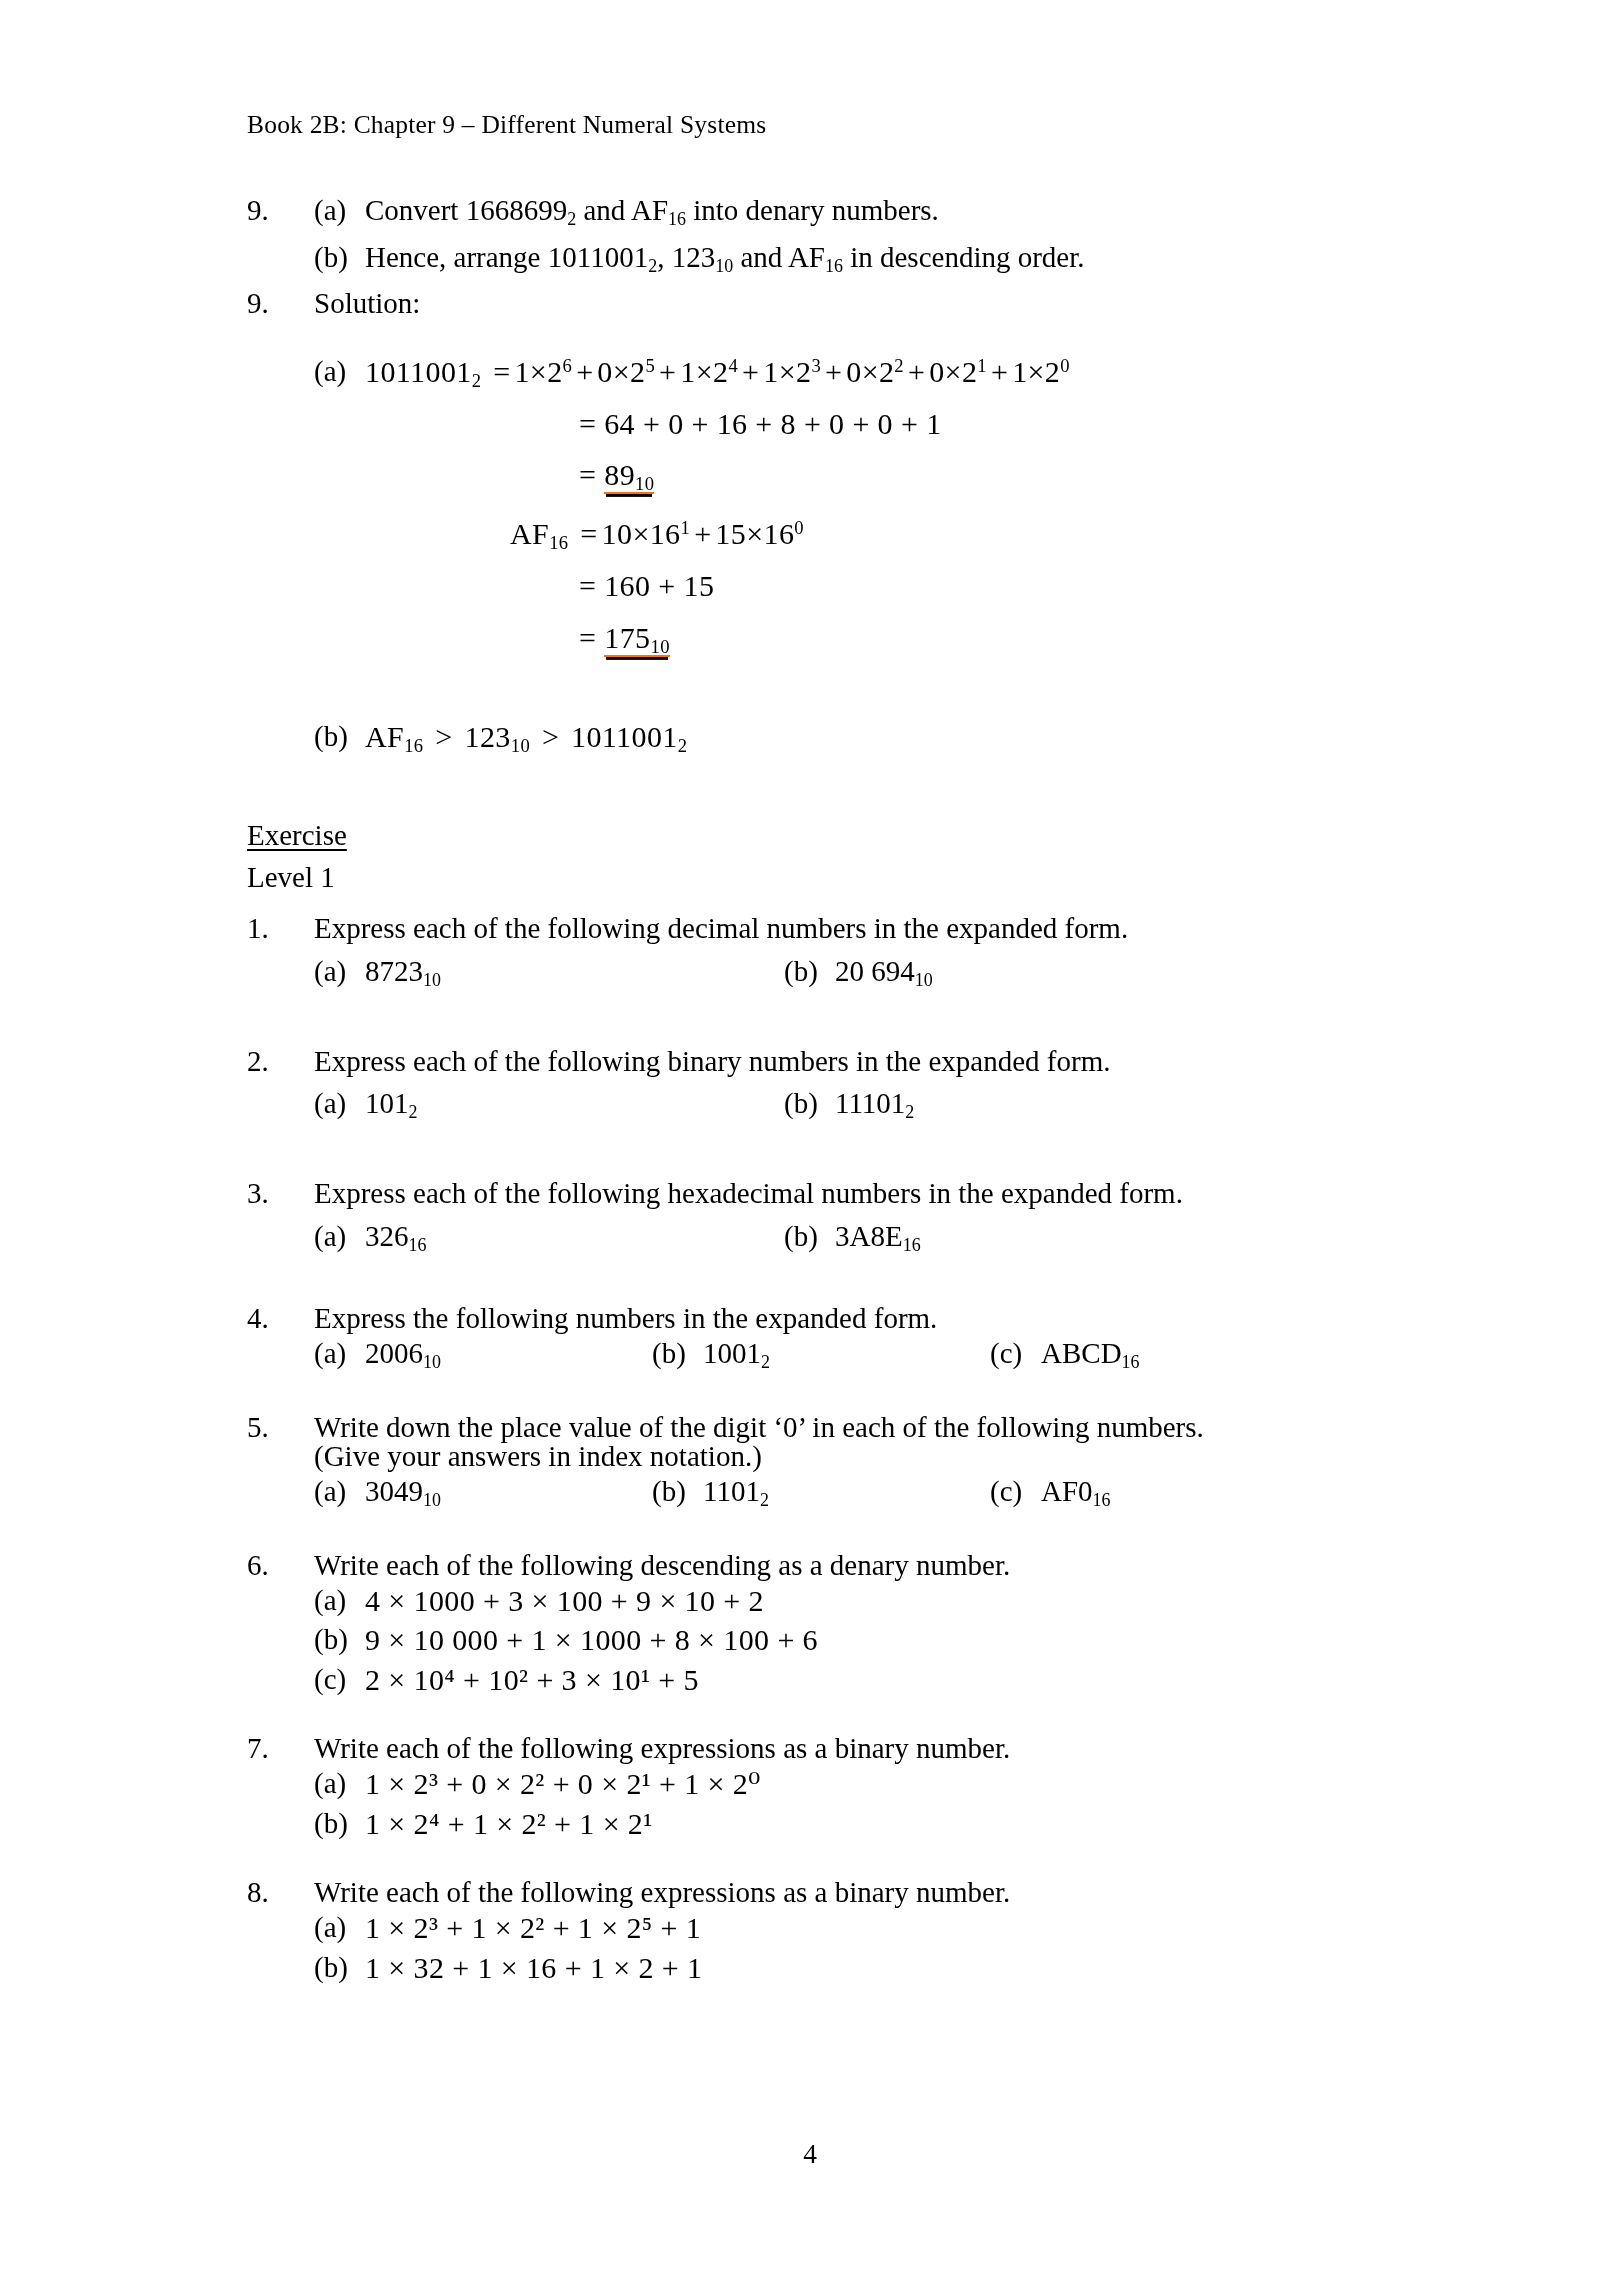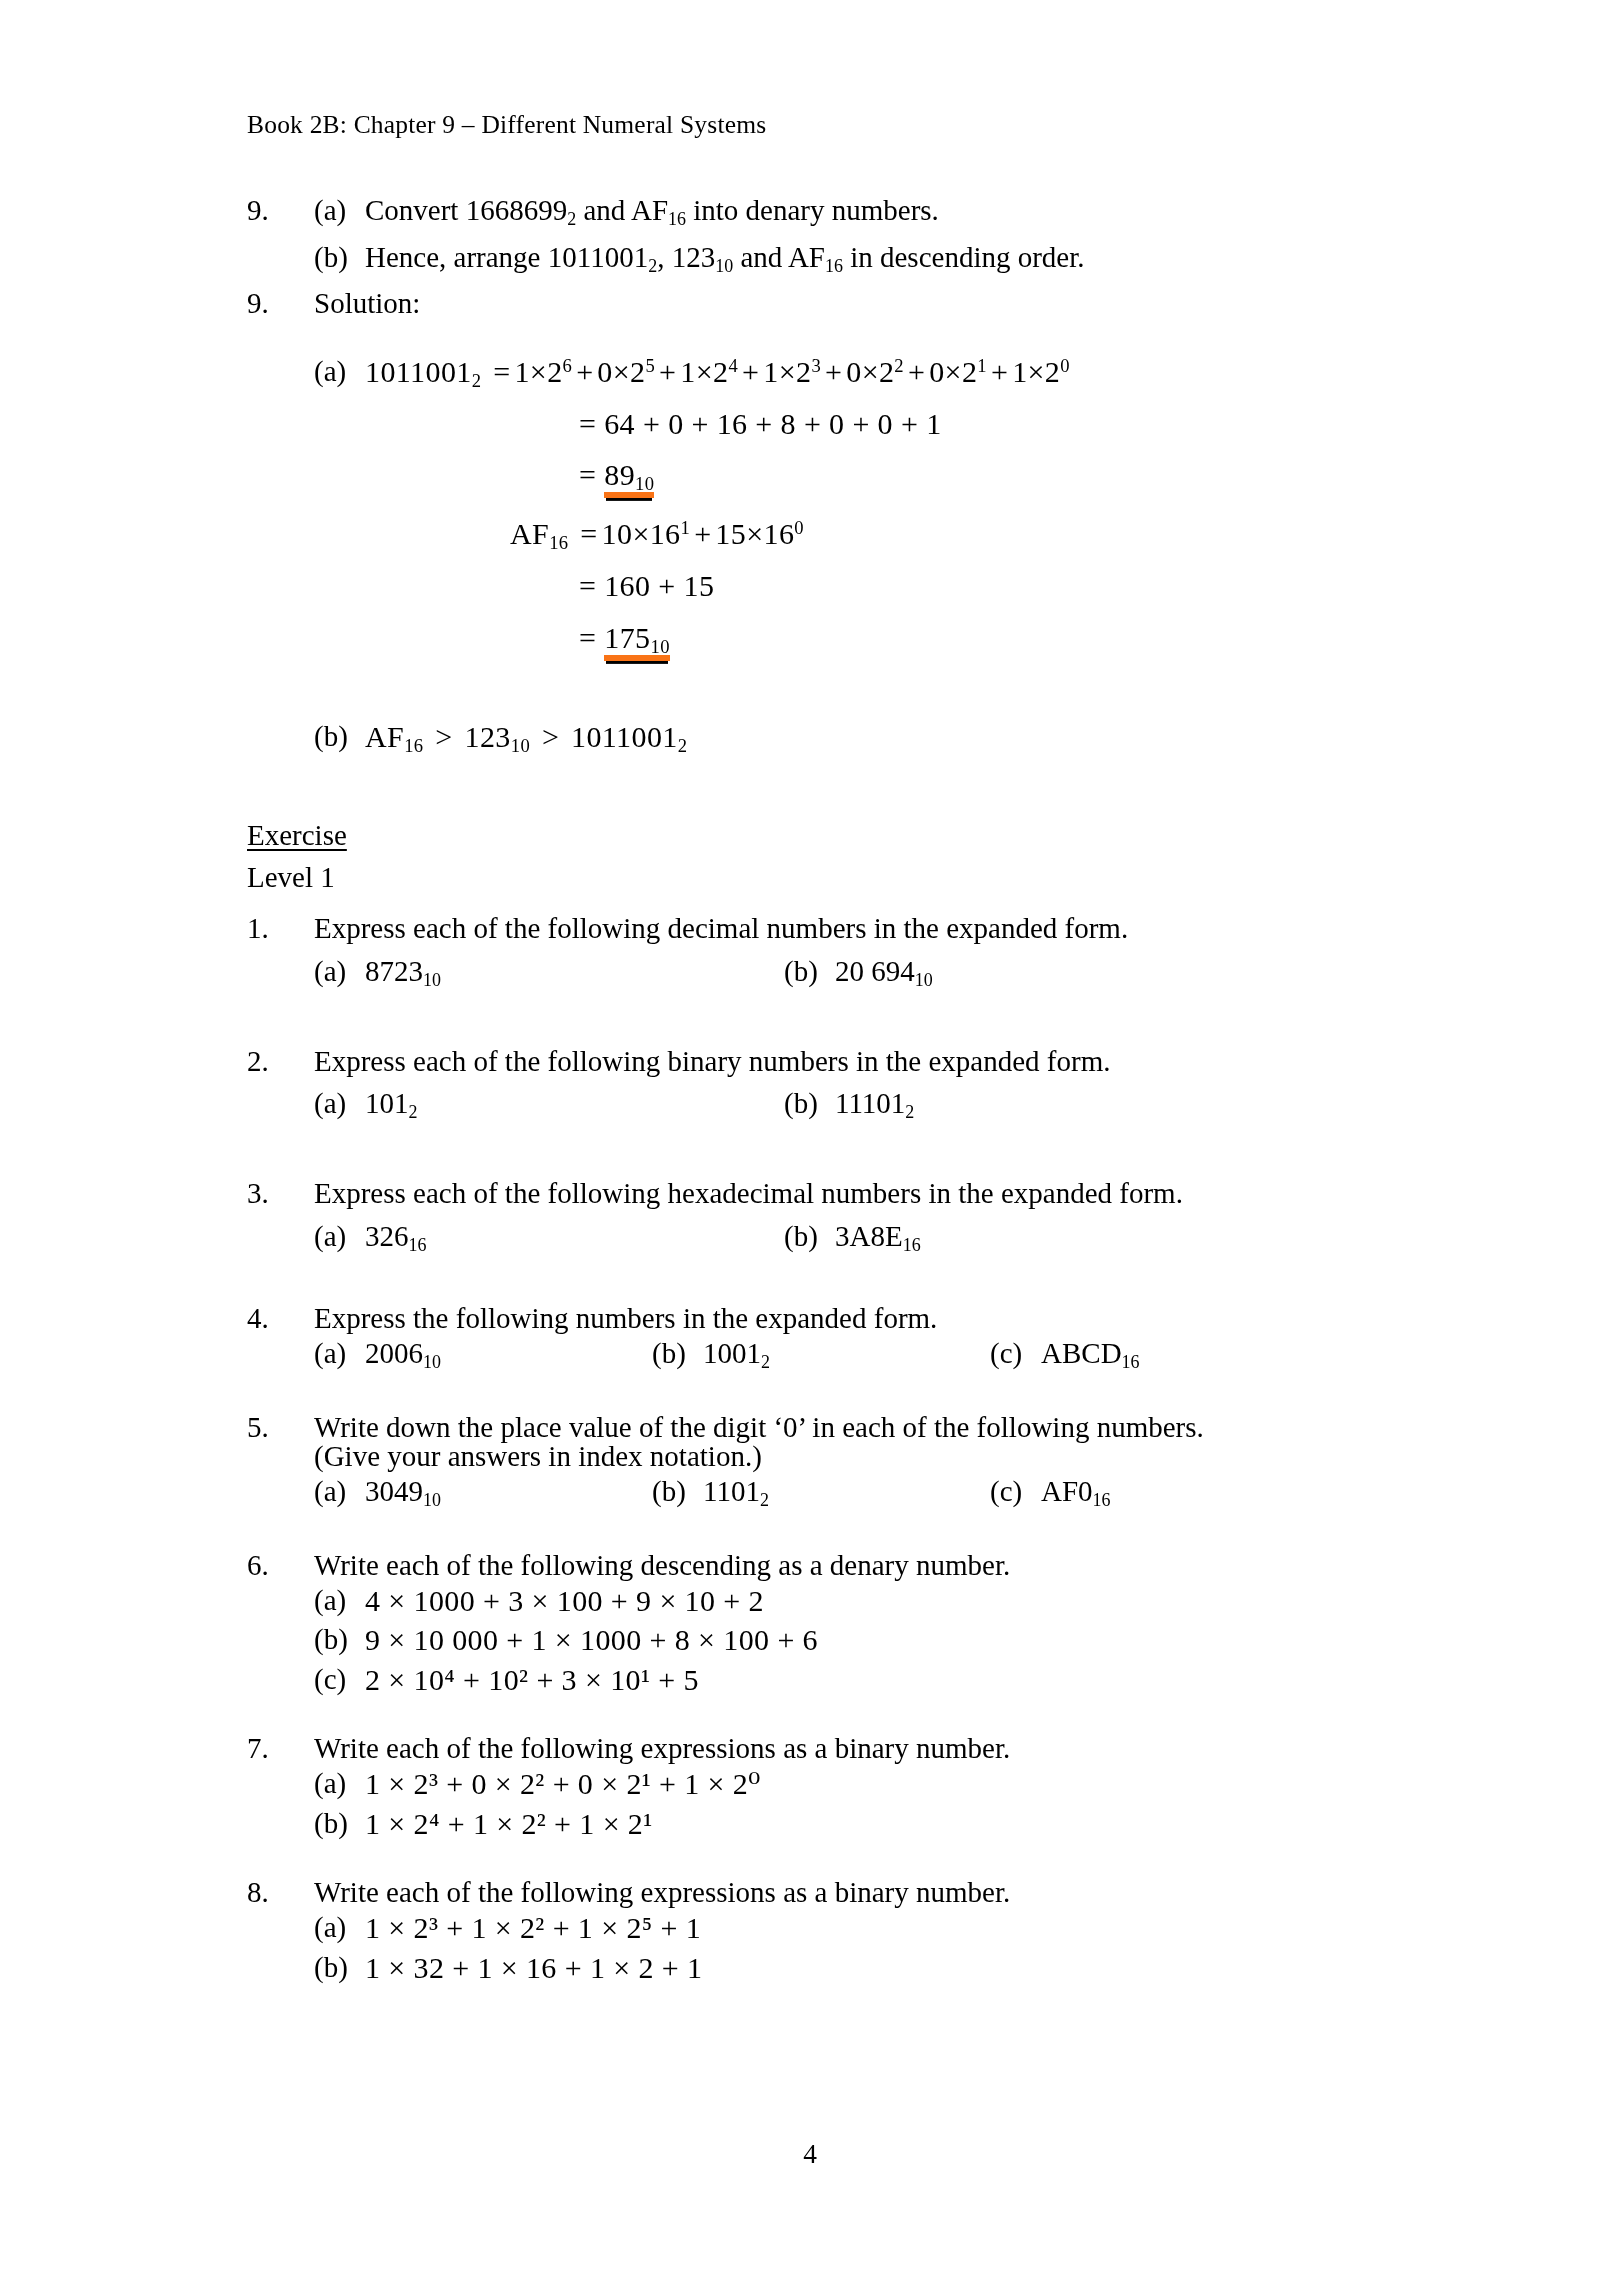--- a/index.html
+++ b/index.html
@@ -77,21 +77,21 @@
     vertical-align: 0.52em;
     line-height: 0;
   }
   .mathline {
     font-size: 30px;
     white-space: nowrap;
     letter-spacing: 0.4px;
   }
   .mathline .op { padding: 0 3.9px; }
   .ans-dbl {
-    border-bottom: 6px solid #f97316;
+    border-bottom: 2px solid #f97316;
     box-shadow: 0 4.9px 0 -2px #000;
     padding-bottom: 1px;
   }
   .uline { text-decoration: underline; text-underline-offset: 3.9px; }
   .justify {
     text-align: justify;
     text-justify: inter-word;
   }
   
   .opts { display: flex; }

